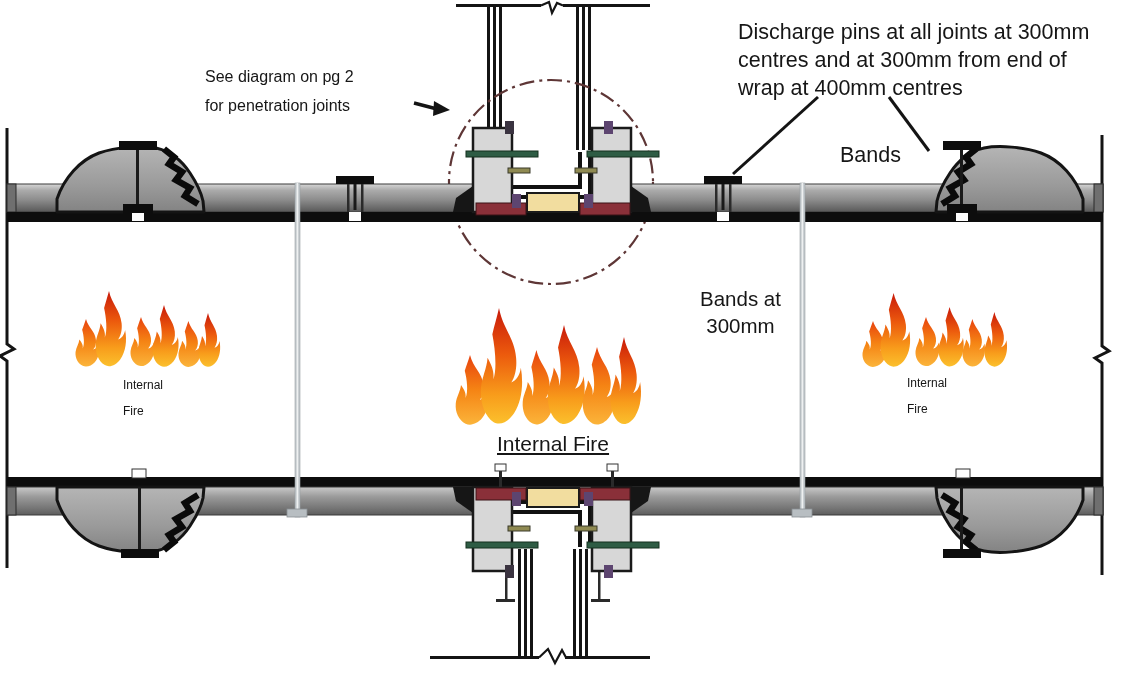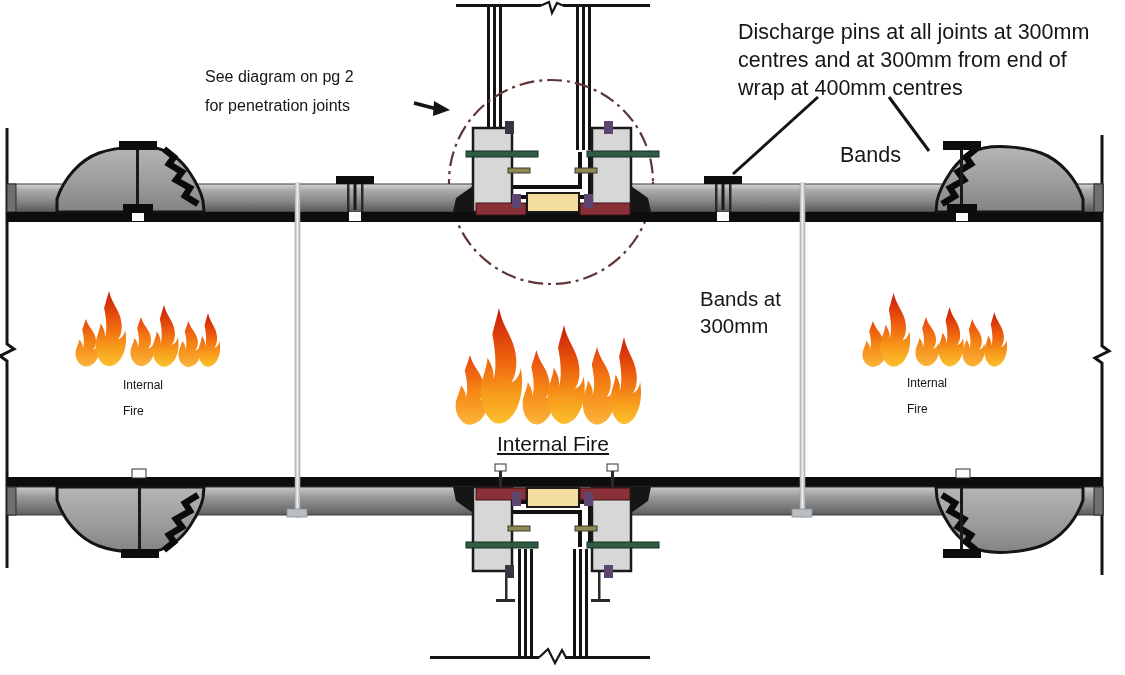--- a/index.html
+++ b/index.html
@@ -4,21 +4,21 @@
 <style>
   html,body{margin:0;padding:0;background:#fff;}
   .stage{position:relative;width:1125px;height:675px;background:#ffffff;overflow:hidden;
          font-family:"Liberation Sans", sans-serif;color:#111;}
   .stage svg{position:absolute;left:0;top:0;}
   .note{position:absolute;white-space:nowrap;color:#161616;}
   .note div{white-space:nowrap;}
   .see-note{left:205px;top:62px;font-size:16px;line-height:29px;}
   .discharge-note{left:738px;top:18px;font-size:21.5px;line-height:28px;}
   .tape-label{left:840px;top:143px;font-size:21.5px;}
-  .bands-label{left:700px;top:285px;font-size:20.5px;line-height:27px;}
+  .bands-label{left:700px;top:285px;font-size:20.5px;line-height:27px;text-align:center;}
   .fire-label{font-size:12px;line-height:26px;}
   .fire-left{left:123px;top:372px;}
   .fire-right{left:907px;top:370px;}
   .fire-center{left:497px;top:431px;font-size:21px;text-decoration:underline;}
 </style>
 </head>
 <body>
 
 <div class="stage">
 

